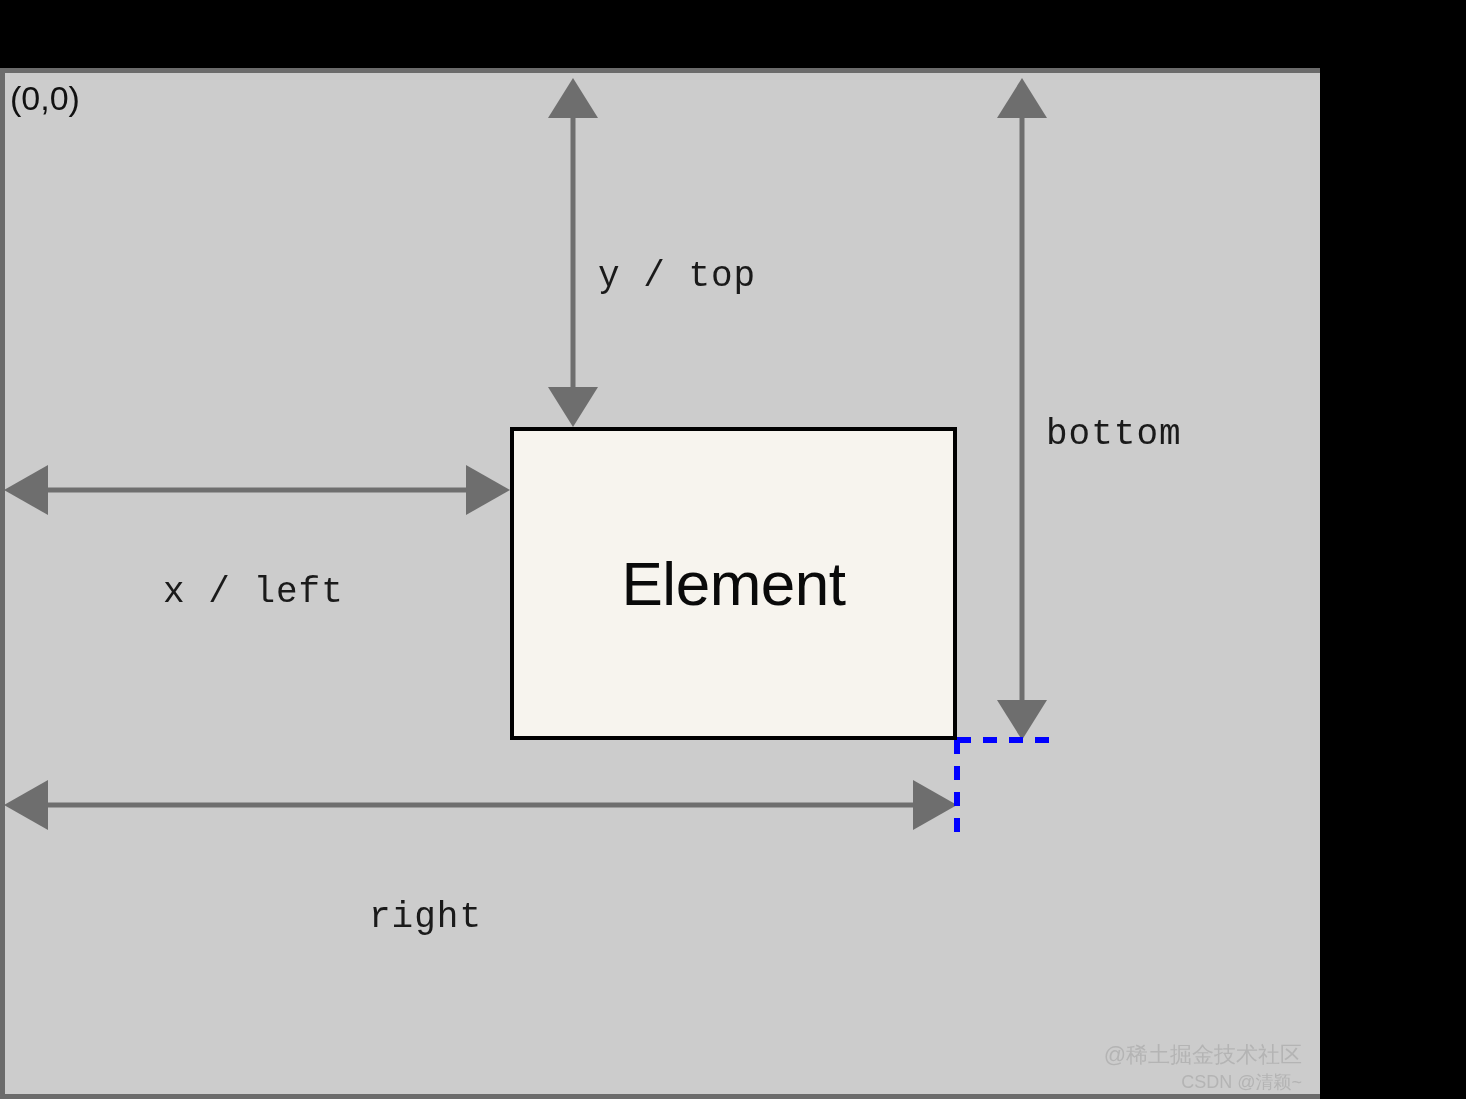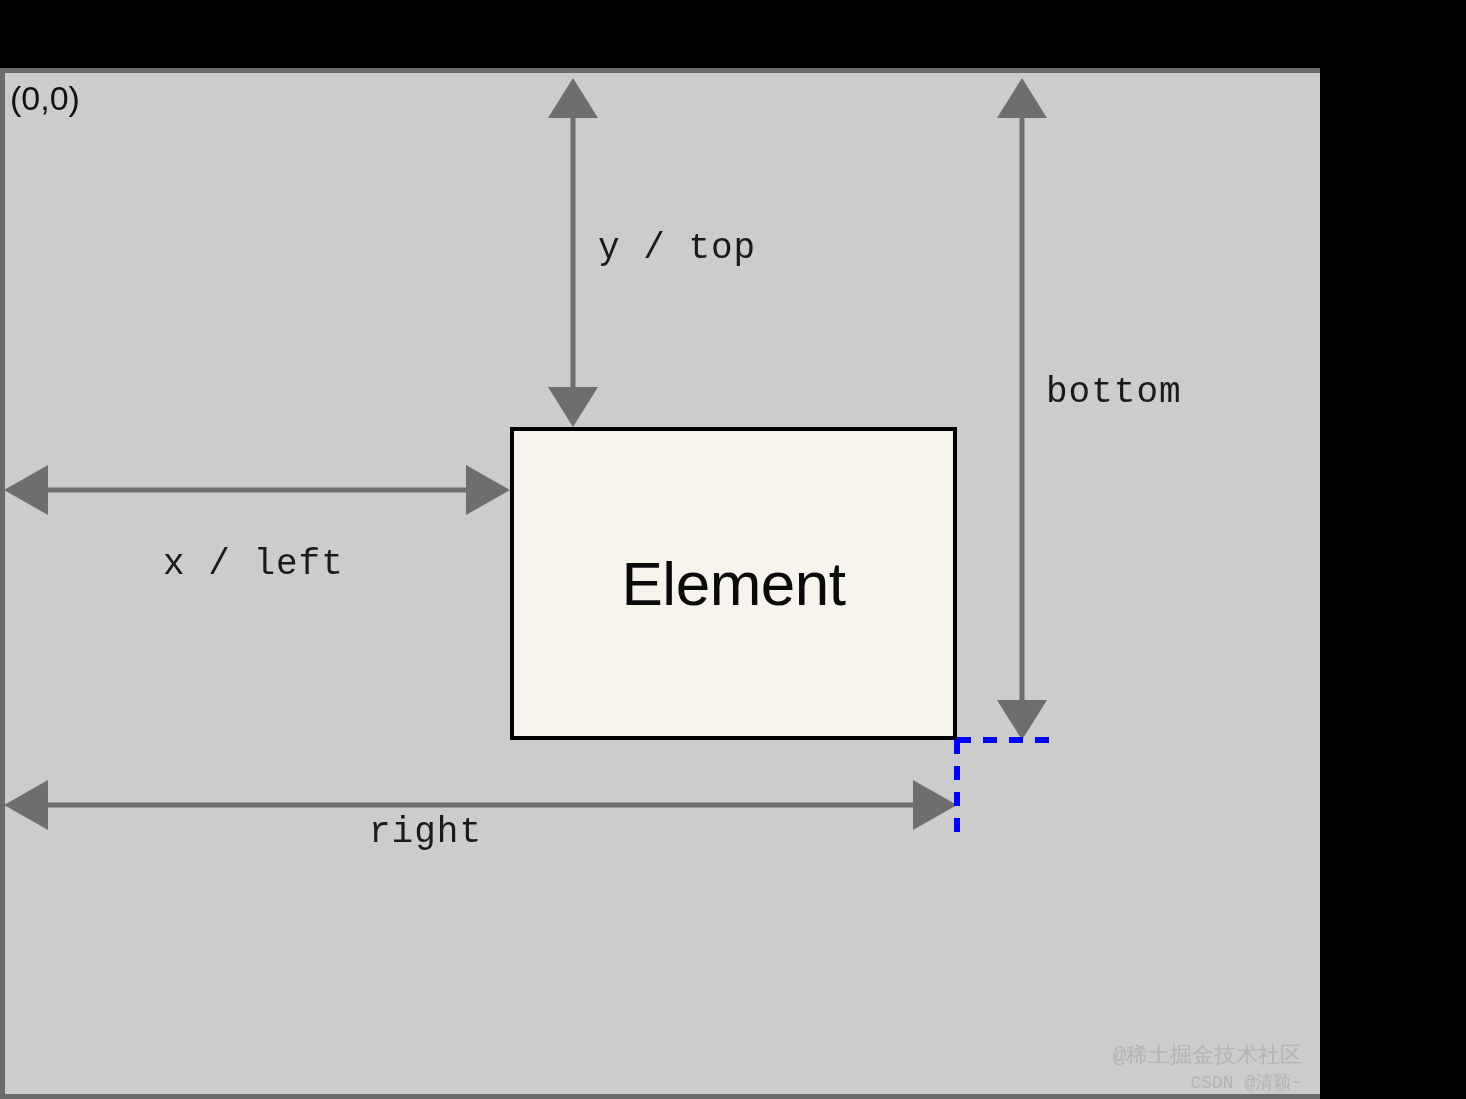--- a/index.html
+++ b/index.html
@@ -71,31 +71,32 @@
     white-space: nowrap;
   }
   
   .meas-label {
     position: absolute;
     font-family: "Liberation Mono", "DejaVu Sans Mono", monospace;
     font-size: 36px;
     color: #1a1a1a;
     white-space: nowrap;
     letter-spacing: 1px;
+    margin-top: 28px;
   }
   #label-y-top   { left: 598px; top: 228px; }
-  #label-bottom  { left: 1046px; top: 372px; text-align: right; }
+  #label-bottom  { left: 1046px; top: 386px; text-align: right; }
   #label-x-left  { left: 163px;  top: 544px; }
-  #label-right   { left: 369px;  top: 812px; }
+  #label-right   { left: 369px;  top: 869px; }
   
   .watermark {
     position: absolute;
     color: #b4b4b4;
     white-space: nowrap;
-    font-family: Liberation Mono, monospace;
+    font-family: Liberation Sans, sans-serif;
   }
   #watermark-main {
     right: 18px;
     top: 1040px;
     font-size: 22px;
   }
   #watermark-sub {
     right: 18px;
     top: 1070px;
     font-size: 18px;

